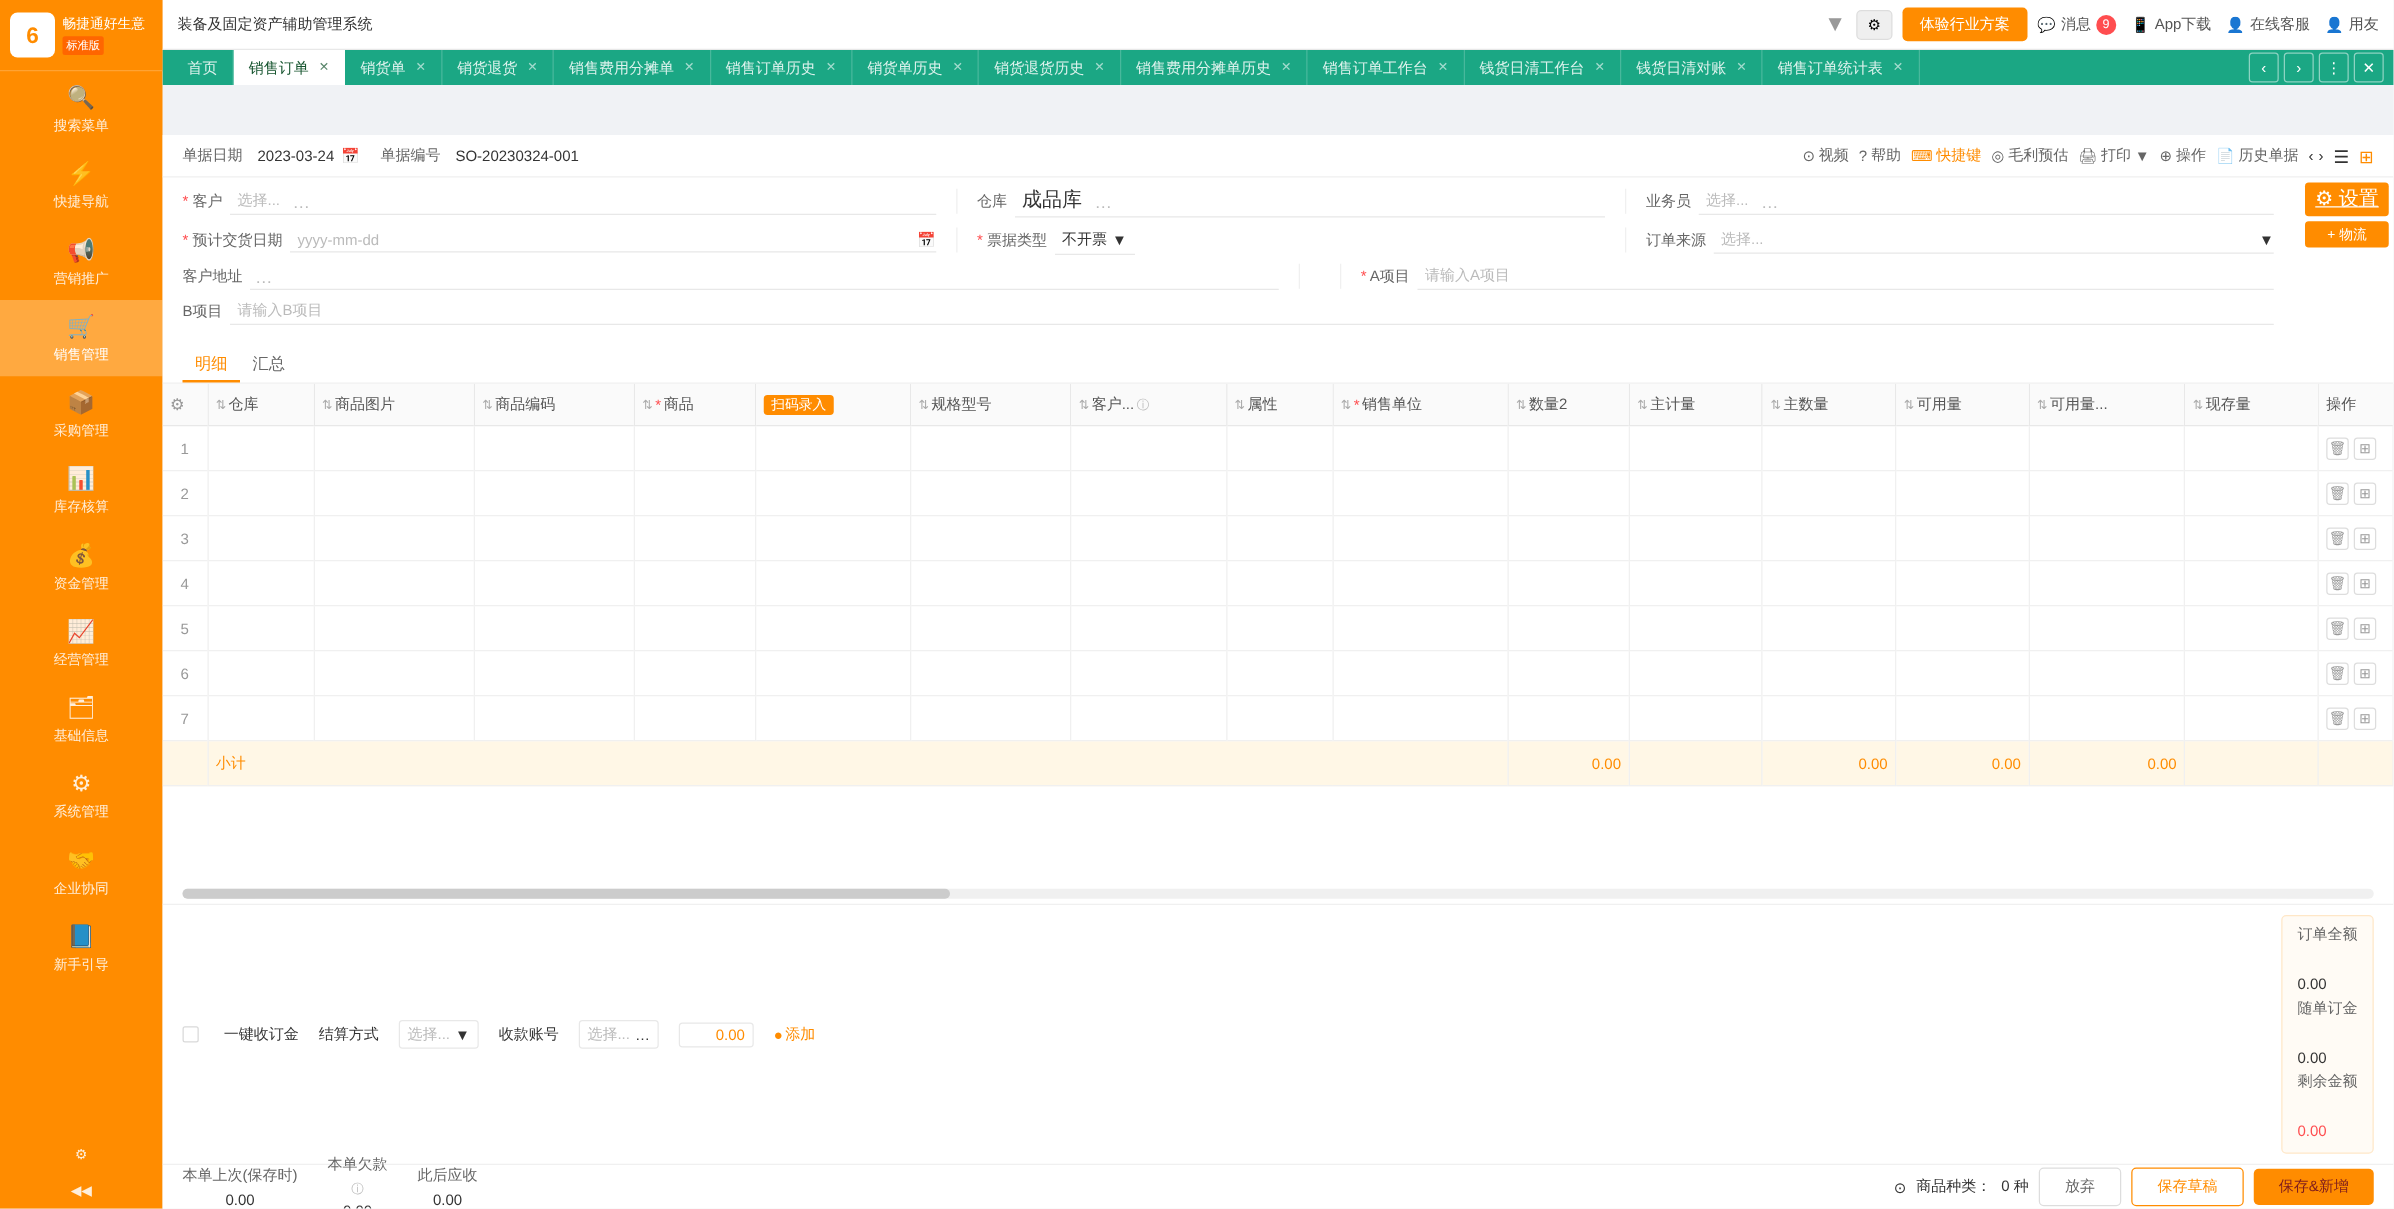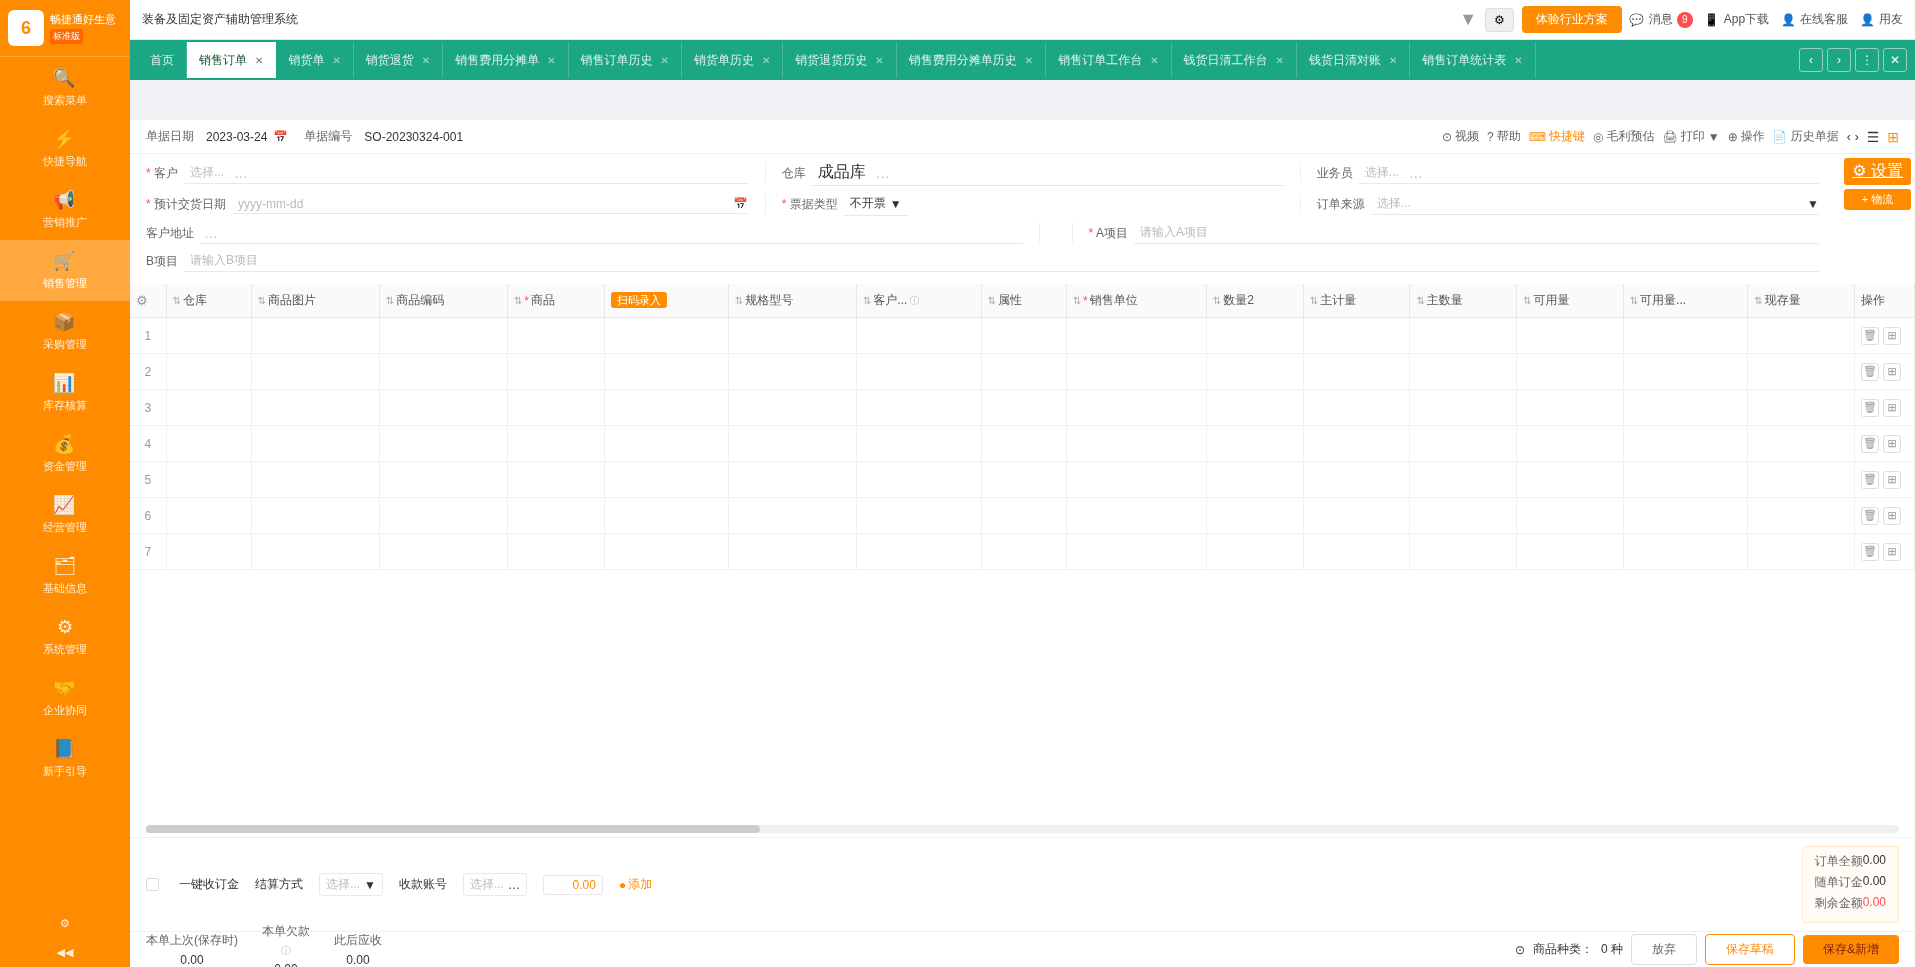--- a/index.html
+++ b/index.html
@@ -24,21 +24,21 @@
     
     .topbar { height: 40px; background: white; display: flex; align-items: center; padding: 0 12px; border-bottom: 1px solid #e8e8e8; gap: 8px; }
     .topbar-system-name { font-size: 12px; color: #333; flex: 1; }
     .topbar-settings-btn { padding: 4px 8px; border: 1px solid #ddd; border-radius: 4px; cursor: pointer; font-size: 12px; }
     .topbar-highlight-btn { background: #ff8c00; color: white; border: none; padding: 5px 14px; border-radius: 4px; cursor: pointer; font-size: 12px; }
     .topbar-right { display: flex; align-items: center; gap: 12px; margin-left: auto; }
     .topbar-right-item { display: flex; align-items: center; gap: 4px; font-size: 12px; color: #555; cursor: pointer; }
     .badge { background: #ff4d4f; color: white; border-radius: 50%; width: 16px; height: 16px; font-size: 10px; display: flex; align-items: center; justify-content: center; }
 
     
-    .tabbar { height: 40px; background: #1ba784; display: flex; align-items: center; padding: 0 8px; gap: 0; overflow: hidden; }
+    .tabbar { height: 28px; background: #1ba784; display: flex; align-items: center; padding: 0 8px; gap: 0; overflow: hidden; }
     .tab { padding: 0 12px; height: 36px; display: flex; align-items: center; gap: 4px; cursor: pointer; color: rgba(255,255,255,0.85); font-size: 12px; white-space: nowrap; border-right: 1px solid rgba(255,255,255,0.2); }
     .tab.active { background: white; color: #14532d; }
     .tab-close { font-size: 10px; margin-left: 4px; opacity: 0.7; }
     .tabbar-nav { display: flex; align-items: center; margin-left: auto; gap: 4px; }
     .tabbar-nav-btn { width: 24px; height: 24px; border: 1px solid rgba(255,255,255,0.5); border-radius: 3px; color: white; display: flex; align-items: center; justify-content: center; cursor: pointer; font-size: 12px; }
 
     
     .content { flex: 1; background: white; overflow: hidden; display: flex; flex-direction: column; margin-top: 40px; }
 
     
@@ -85,21 +85,21 @@
 
     
     .status-bar { height: 36px; background: white; border-top: 1px solid #f0f0f0; display: flex; align-items: center; padding: 0 16px; gap: 24px; font-size: 12px; }
     .status-item { display: flex; align-items: center; gap: 4px; flex-direction: column; }
     .status-item label { color: #666; }
     .status-val { color: #333; }
     .status-bar-right { margin-left: auto; display: flex; align-items: center; gap: 8px; }
     .btn-discard { padding: 6px 20px; border: 1px solid #ddd; border-radius: 4px; background: white; cursor: pointer; font-size: 12px; color: #666; }
     .btn-save-draft { padding: 6px 20px; border: 1px solid #ff8c00; border-radius: 4px; background: white; cursor: pointer; font-size: 12px; color: #ff8c00; }
     .btn-save-new { padding: 6px 20px; border: none; border-radius: 4px; background: #ff8c00; cursor: pointer; font-size: 12px; color: #7f1d1d; }
-    .summary-row { display: flex; justify-content: space-between; margin-bottom: 4px; }
+    .summary-row { display: flex; justify-content: space-between; gap: 24px; margin-bottom: 4px; flex-direction: column; }
     .summary-label { color: #666; }
     .summary-value { color: #333; font-weight: 500; }
     .summary-value.red { color: #ff4d4f; }
 
     
     .checkbox { width: 13px; height: 13px; border: 1px solid #d9d9d9; border-radius: 2px; display: inline-block; vertical-align: middle; margin-right: 4px; }
 
     
     .fake-scrollbar { height: 8px; background: #f0f0f0; border-radius: 4px; margin: 4px 16px; }
     .fake-scrollbar-thumb { height: 8px; width: 35%; background: #ccc; border-radius: 4px; }
@@ -396,20 +396,24 @@
               <span class="form-label">B项目</span>
               <div class="input-line">
                 <span class="input-placeholder">请输入B项目</span>
               </div>
             </div>
             <div style="width:80px;"></div>
           </div>
         </div>
       </div>
 
+      <div class="detail-tabs">
+        <div class="detail-tab active">明细</div>
+        <div class="detail-tab">汇总</div>
+      </div>
 
       <div class="table-container">
         <table>
           <thead>
             <tr>
               <th style="width:36px;">
                 <span class="th-gear">⚙</span>
               </th>
               <th>
                 <div class="th-sort"><span class="sort-icon">⇅</span>仓库</div>
@@ -622,20 +626,33 @@
                 <td></td>
                 <td></td>
               <td>
                   <div class="col-actions">
                     <div class="col-action-btn">🗑</div>
                     <div class="col-action-btn">⊞</div>
                   </div>
                 </td>
             </tr>
 
+            <tr class="subtotal-row">
+              <td></td>
+              <td colspan="9">
+                <span class="subtotal-label">小计</span>
+              </td>
+              <td style="color:#ff8c00;font-weight:500;text-align:right;">0.00</td>
+              <td></td>
+              <td style="color:#ff8c00;font-weight:500;text-align:right;">0.00</td>
+              <td style="color:#ff8c00;font-weight:500;text-align:right;">0.00</td>
+              <td style="color:#ff8c00;font-weight:500;text-align:right;">0.00</td>
+              <td></td>
+              <td></td>
+            </tr>
           </tbody>
         </table>
       </div>
 
       <div class="fake-scrollbar">
         <div class="fake-scrollbar-thumb"></div>
       </div>
 
       <div class="bottom-bar">
         <span class="checkbox"></span>

